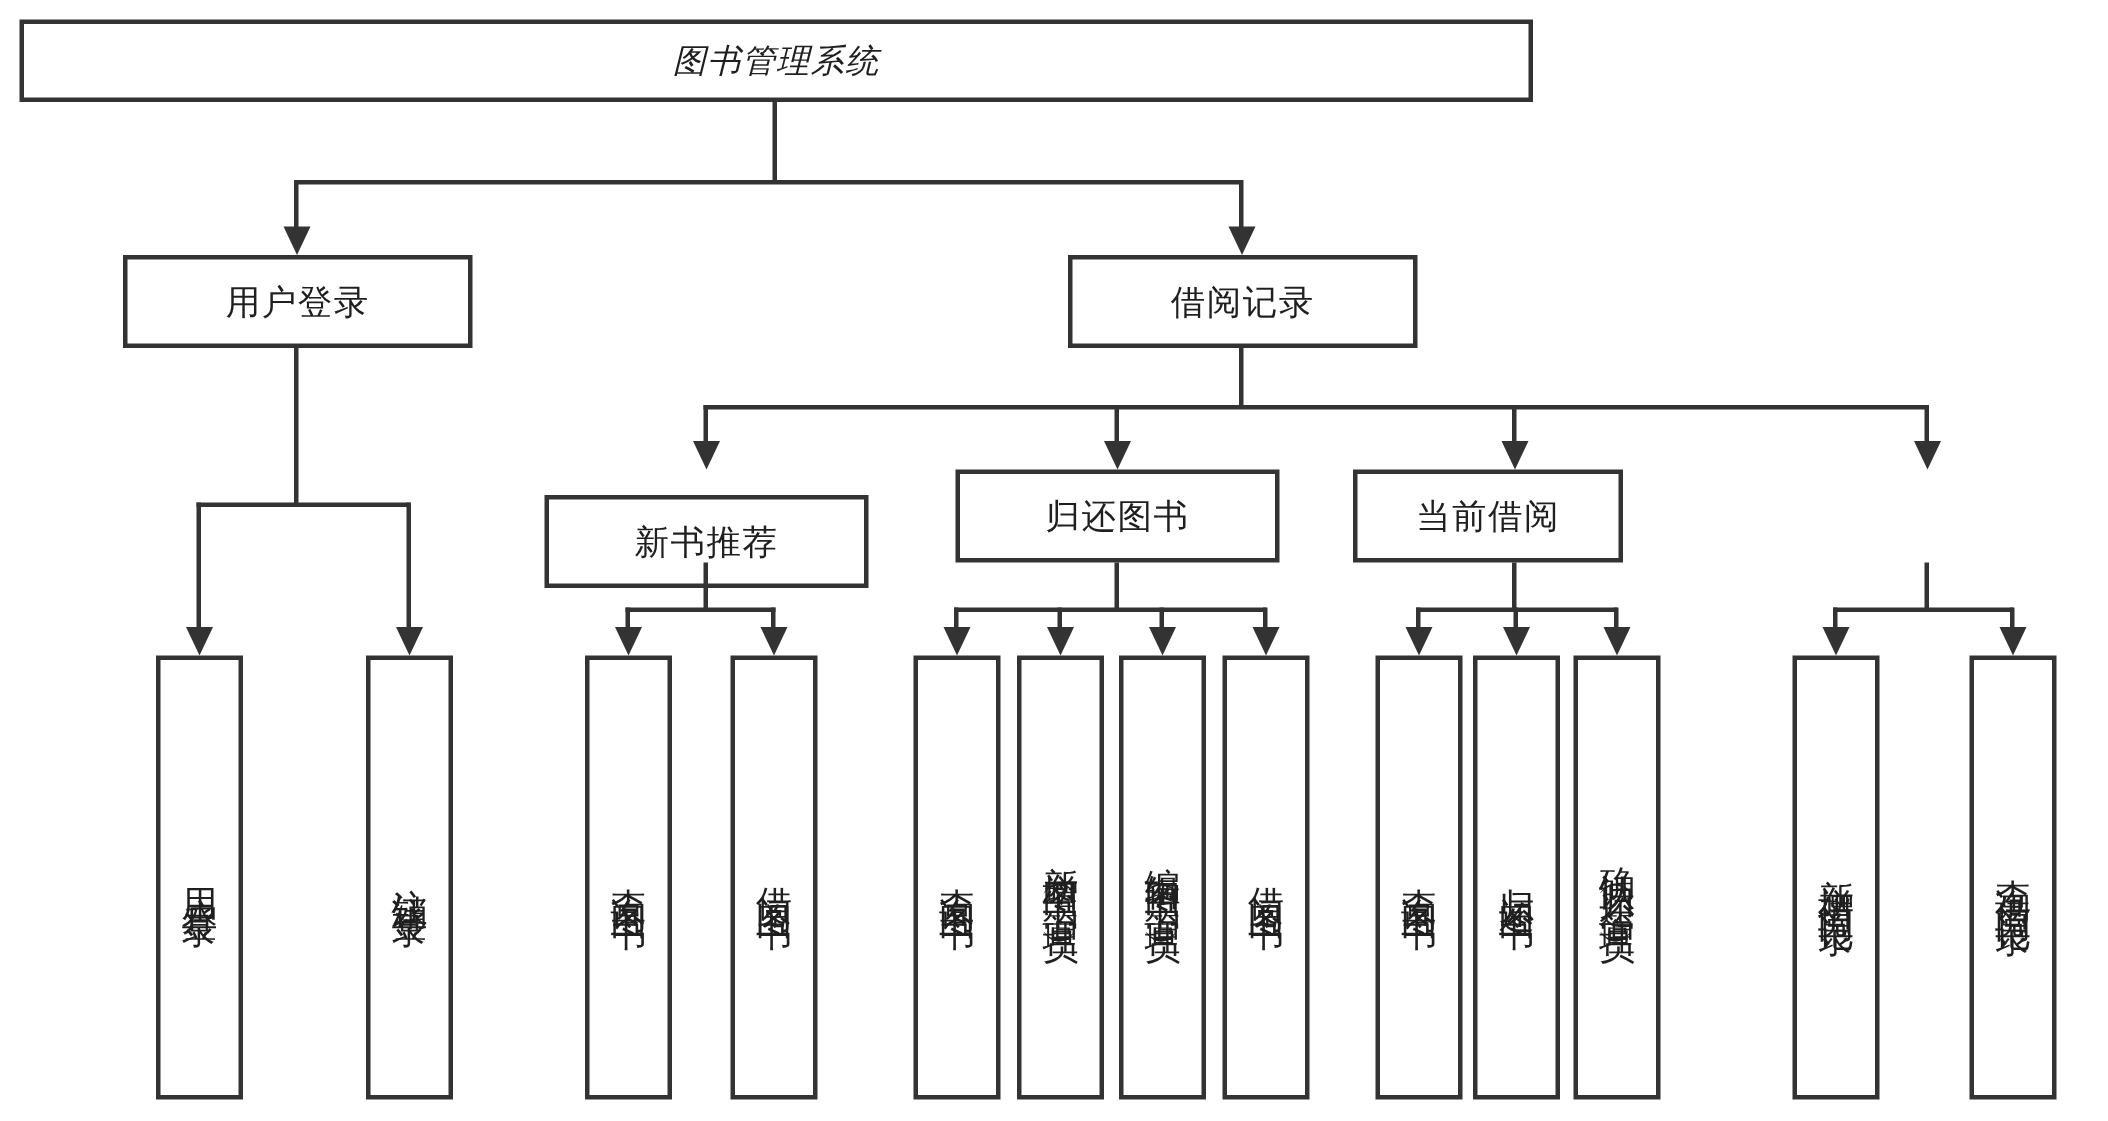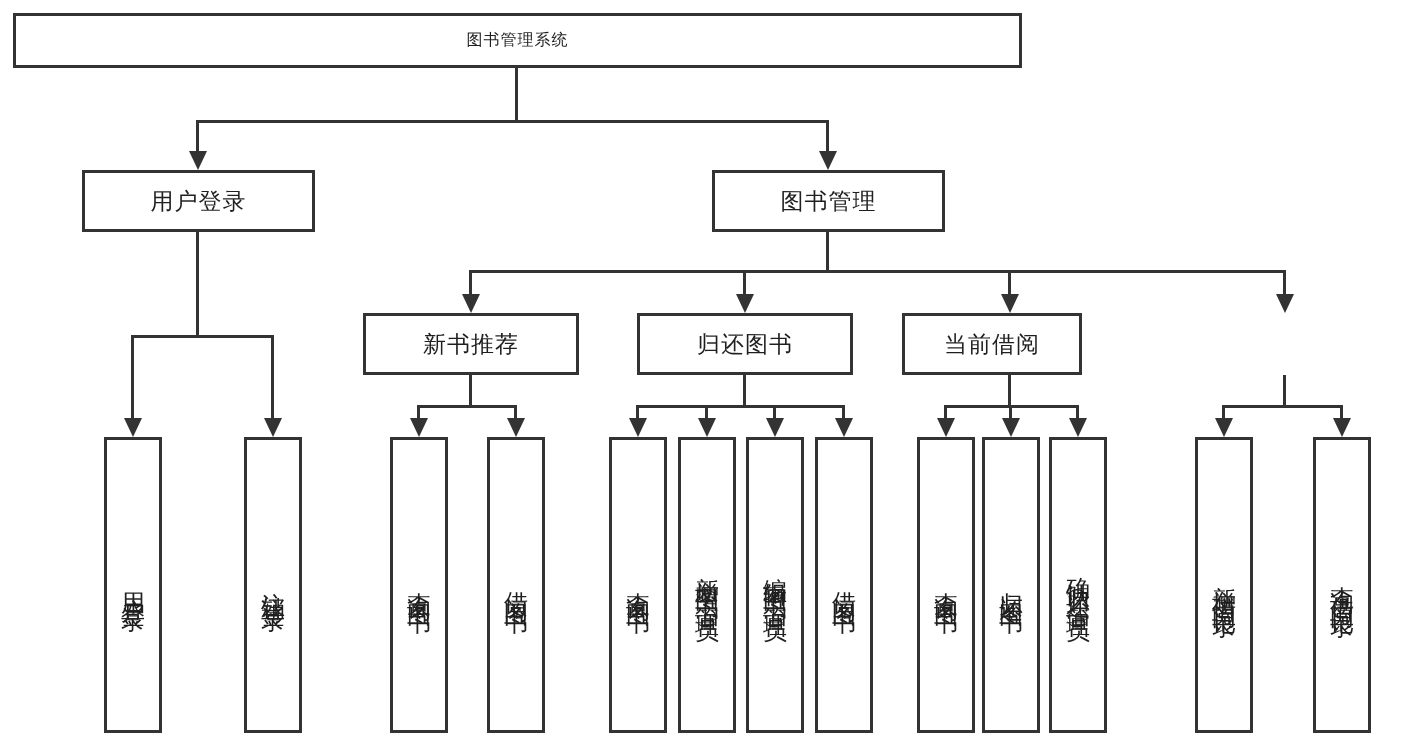--- a/index.html
+++ b/index.html
@@ -3,21 +3,21 @@
 <meta charset="utf-8">
 <title>图书管理系统</title>
 <style>
   html,body{margin:0;padding:0;background:#ffffff;}
   body{width:1405px;height:747px;position:relative;overflow:hidden;
        font-family:"DejaVu Sans","Liberation Sans",sans-serif;color:#1f1f1f;}
   .canvas{position:absolute;inset:0;background:#ffffff;}
   .node{position:absolute;box-sizing:border-box;border:3px solid #333333;background:#ffffff;
         display:flex;align-items:center;justify-content:center;}
   .node .lbl{font-size:23px;letter-spacing:1px;color:#1f1f1f;white-space:nowrap;}
-  .root .lbl{font-size:16px;}
+  .root .lbl{font-size:22px;font-style:italic;}
   .leaf{box-sizing:border-box;}
   .leaf .vlbl{writing-mode:vertical-rl;text-orientation:mixed;font-size:24px;
               letter-spacing:6px;line-height:1;color:#1f1f1f;white-space:nowrap;}
   .v{position:absolute;width:3px;background:#333333;}
   .h{position:absolute;height:3px;background:#333333;}
   .arr{position:absolute;width:0;height:0;border-left:9px solid transparent;
        border-right:9px solid transparent;border-top:19px solid #333333;}
   .watermark{position:absolute;left:1150px;top:717px;font-size:21px;color:#b3b3b3;
              white-space:nowrap;z-index:5;}
 </style>
@@ -27,24 +27,24 @@
 <div class="canvas">
 
   <div class="node root" style="left:13px;top:13px;width:1009px;height:55px;">
     <span class="lbl">图书管理系统</span>
   </div>
 
   <div class="node" style="left:82px;top:170px;width:233px;height:62px;">
     <span class="lbl">用户登录</span>
   </div>
   <div class="node" style="left:712px;top:170px;width:233px;height:62px;">
-    <span class="lbl">图书管理</span>
+    <span class="lbl">借阅记录</span>
   </div>
 
-  <div class="node" style="left:363px;top:313px;width:216px;height:62px;">
+  <div class="node" style="left:363px;top:330px;width:216px;height:62px;">
     <span class="lbl">新书推荐</span>
   </div>
   <div class="node" style="left:637px;top:313px;width:216px;height:62px;">
     <span class="lbl">归还图书</span>
   </div>
   <div class="node" style="left:902px;top:313px;width:180px;height:62px;">
     <span class="lbl">当前借阅</span>
   </div>
 
   <div class="node leaf" style="left:104px;top:437px;width:58px;height:296px;">

